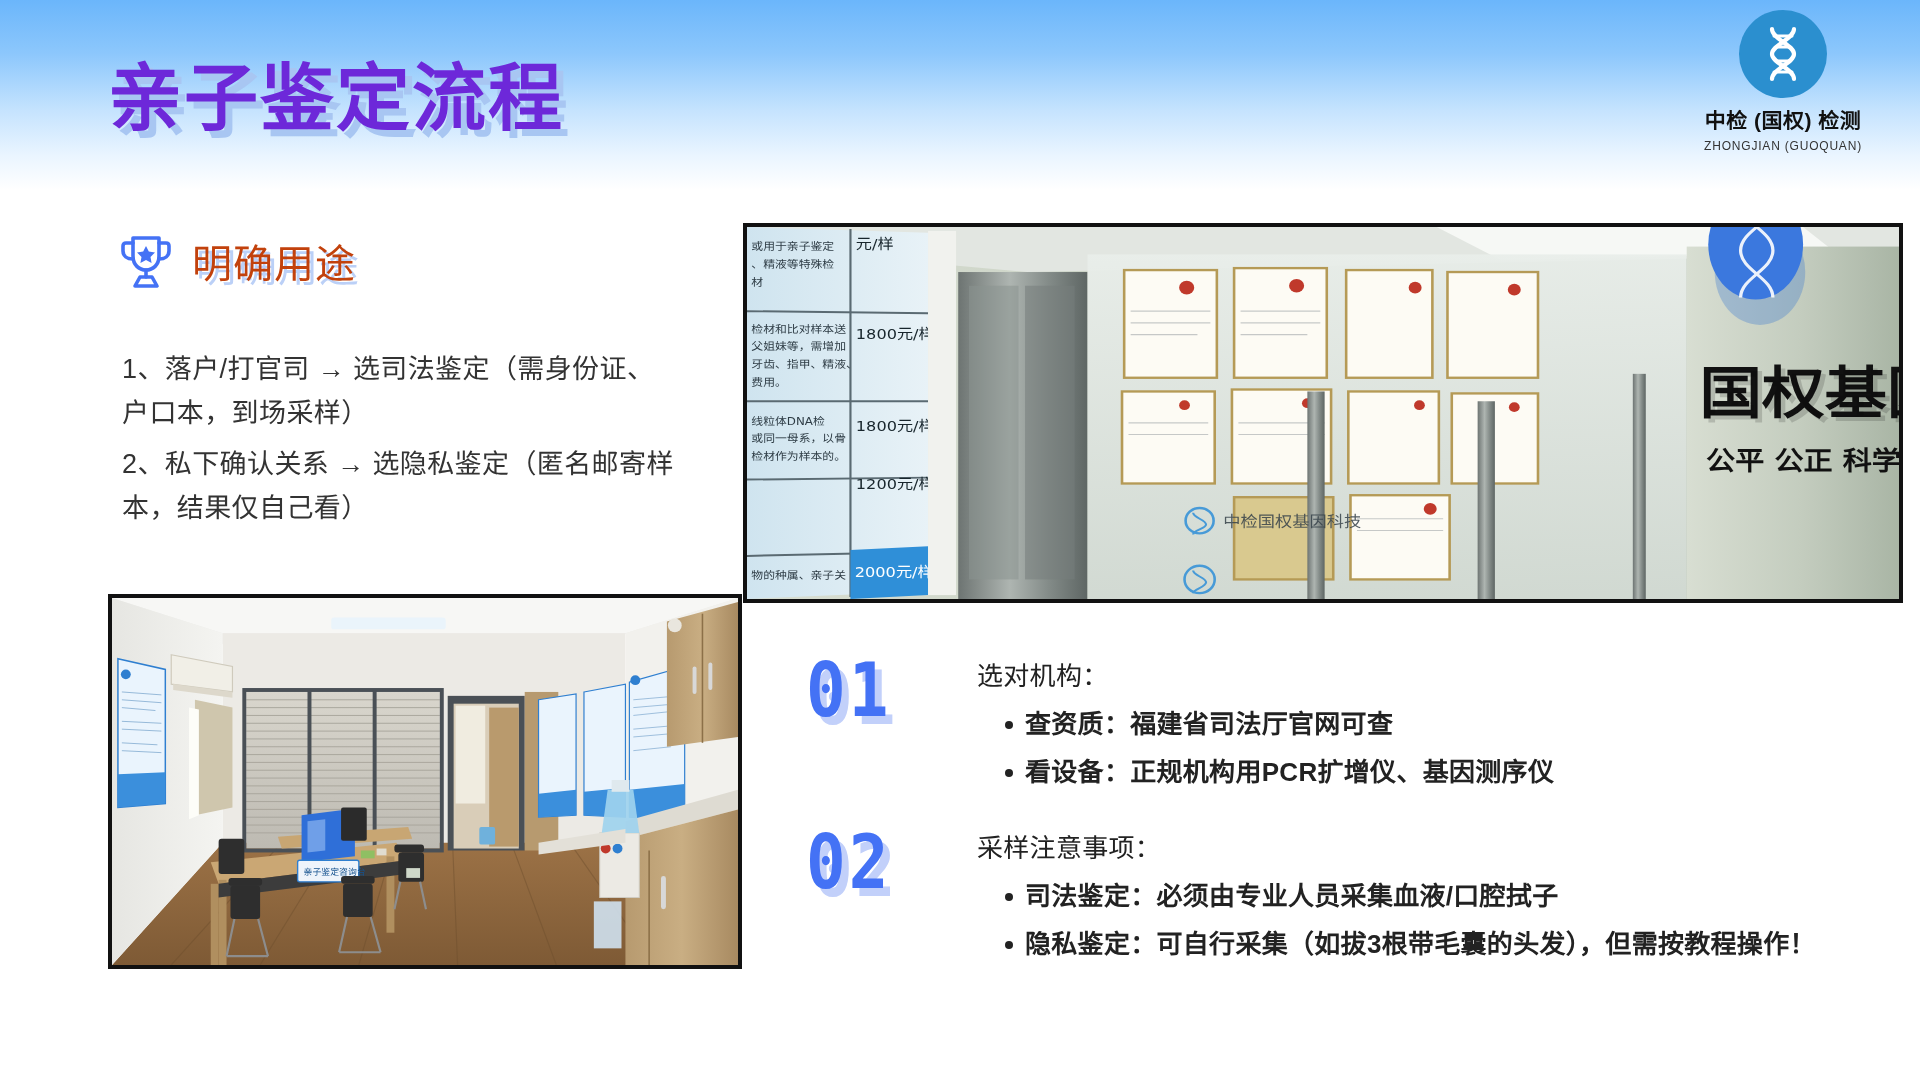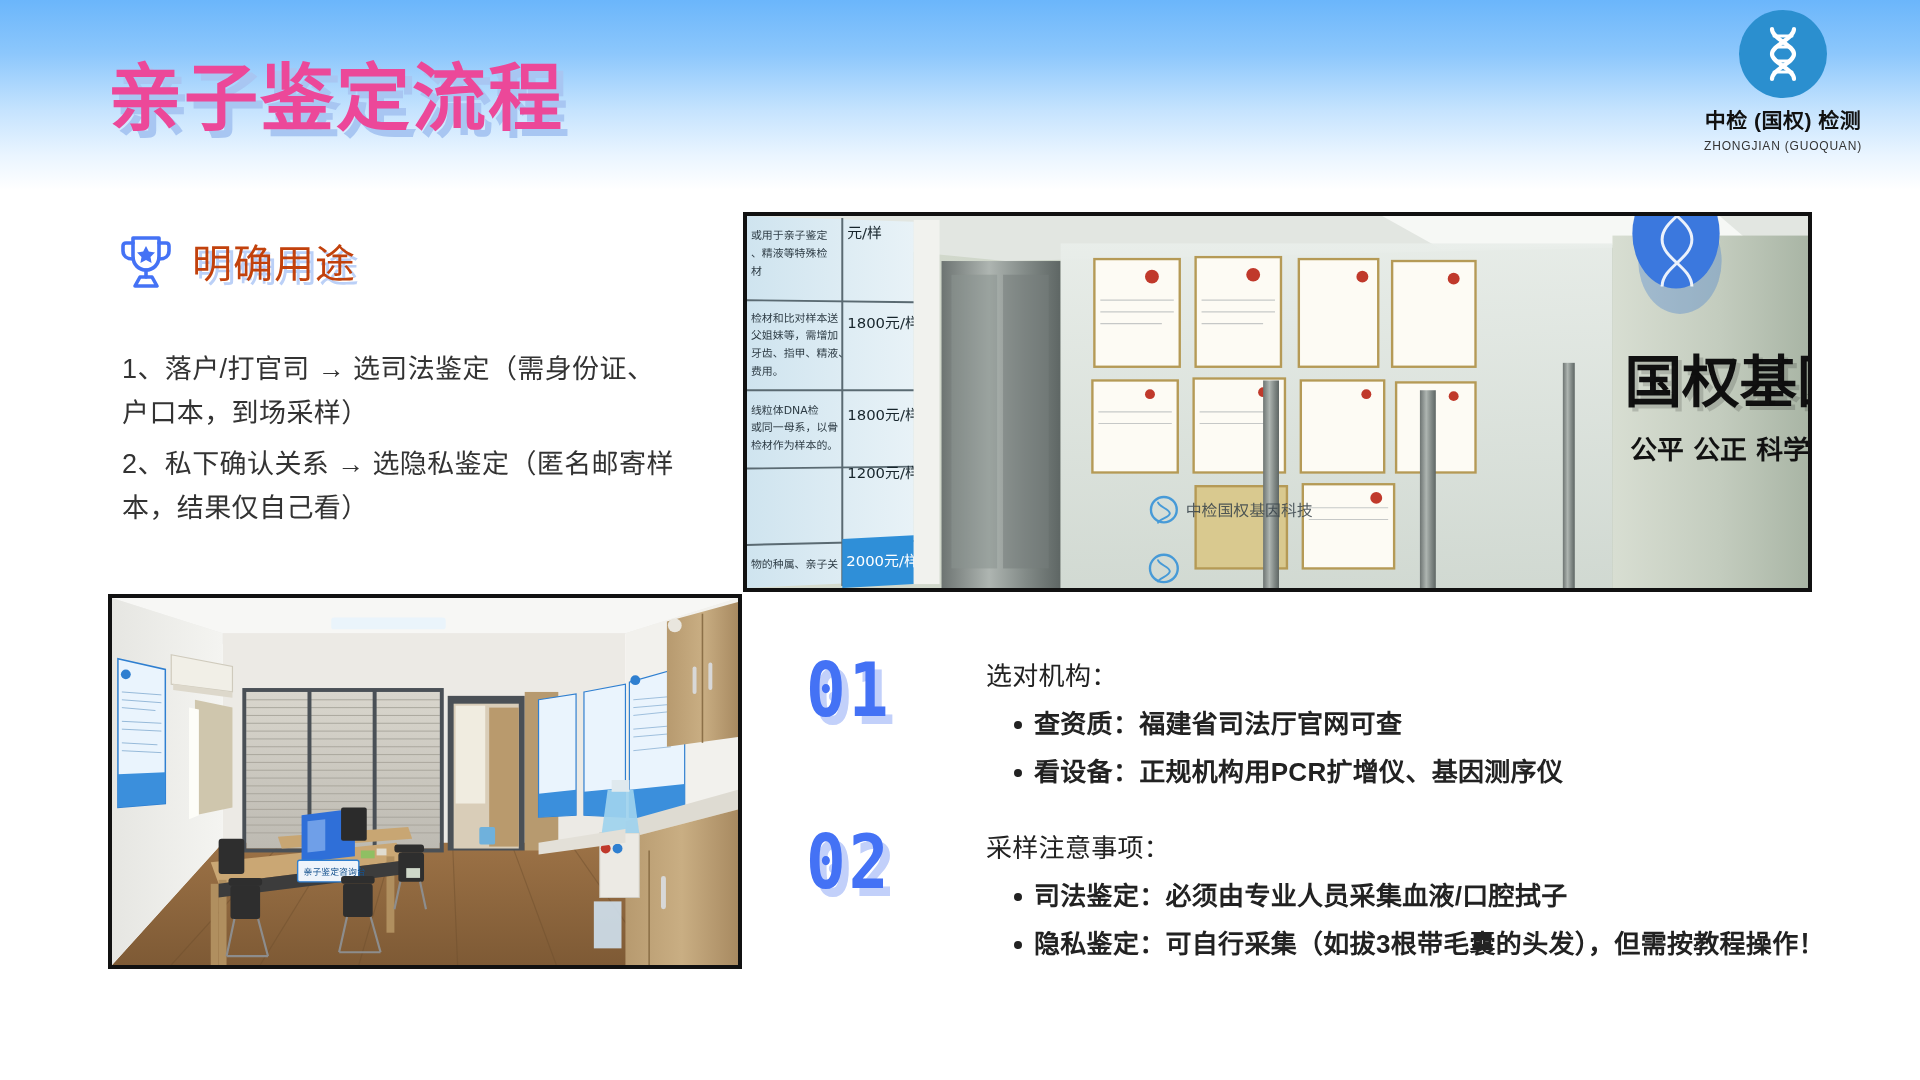--- a/index.html
+++ b/index.html
@@ -25,21 +25,21 @@
     background: linear-gradient(to bottom, #6BB6FB 0%, #8CC7FC 28%, #C5E3FE 58%, #EAF5FF 82%, #FFFFFF 100%);
   }
 
   
   .page-title {
     position: absolute;
     left: 108px; top: 58px;
     font-size: 74px;
     font-weight: 900;
     letter-spacing: 2px;
-    color: #ec4899;
+    color: #6d28d9;
     text-shadow: 7px 7px 0 #A8C6F2;
     line-height: 1.1;
     white-space: nowrap;
   }
 
   
   .logo-block {
     position: absolute;
     right: 52px; top: 10px;
     width: 170px;
@@ -100,55 +100,55 @@
   }
   .usage-item + .usage-item { }
 
   
   .photo {
     position: absolute;
     border: 4px solid #111111;
     overflow: hidden;
   }
   .photo-lab {
-    left: 743px; top: 212px;
-    width: 1069px; height: 380px;
+    left: 743px; top: 223px;
+    width: 1160px; height: 380px;
   }
   .photo-office {
     left: 108px; top: 594px;
     width: 634px; height: 375px;
   }
 
   
   .steps {
     position: absolute;
     left: 806px; top: 650px;
     width: 1060px;
   }
   .step {
     display: flex;
     align-items: flex-start;
-    gap: 32px;
+    gap: 8px;
   }
   .step + .step { margin-top: 30px; }
   .step-number {
     font-family: "DejaVu Sans Mono", "Liberation Mono", monospace;
     font-size: 66px;
     font-weight: 900;
     line-height: 1;
     letter-spacing: 3px;
     color: #4472F5;
     text-shadow: 7px 7px 0 #C2D0FA;
     flex: none;
     width: 148px;
     padding-top: 4px;
     transform: scaleY(1.12);
     transform-origin: top left;
   }
-  .step-body { flex: 1 1 auto; padding-top: 8px; }
+  .step-body { flex: 1 1 auto; padding-top: 8px; margin-left: 15px; }
   .step-title {
     font-size: 26px;
     color: #222222;
     line-height: 1.45;
     letter-spacing: 0.3px;
   }
   .step-bullets {
     list-style: none;
     margin-top: 6px;
     padding-left: 28px;

